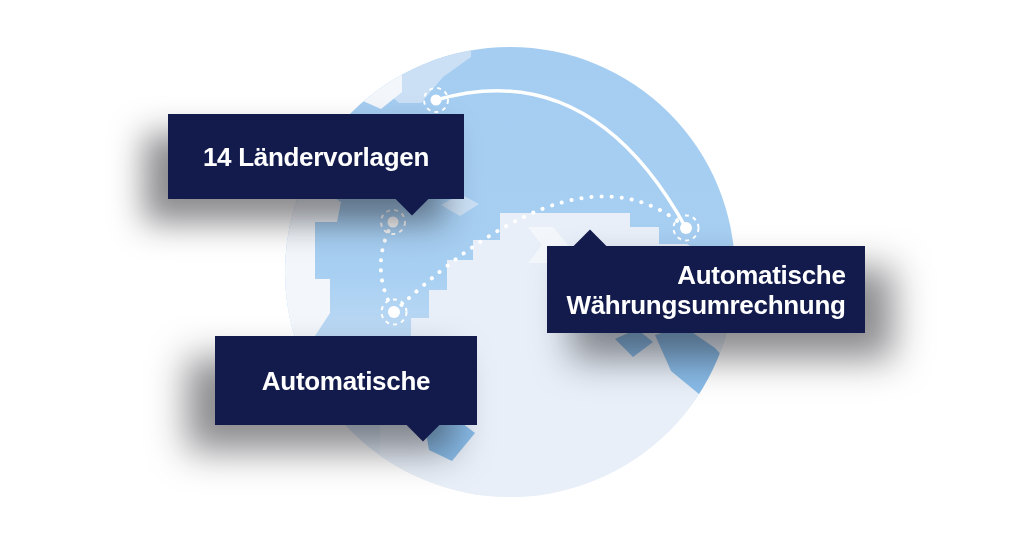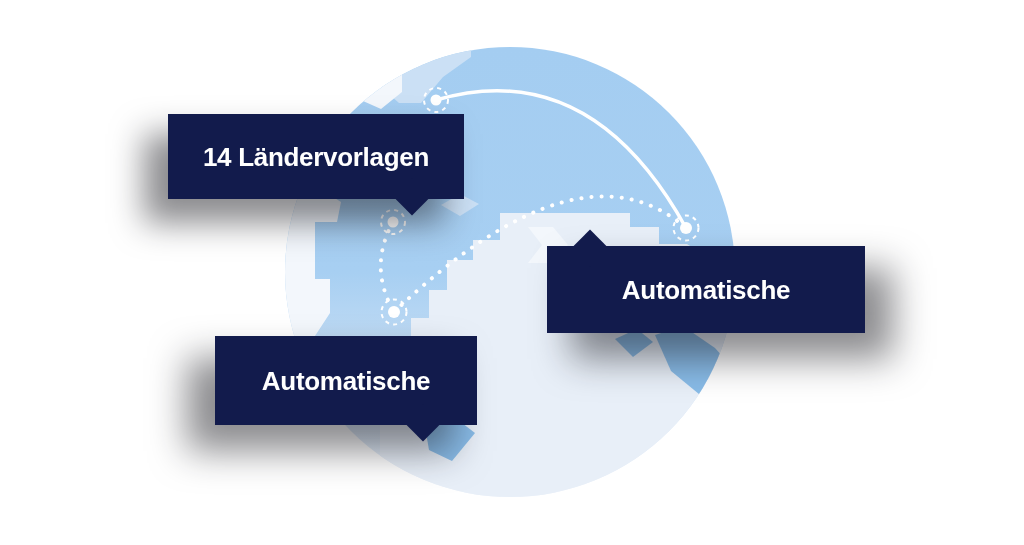--- a/index.html
+++ b/index.html
@@ -119,20 +119,21 @@
 
   <div class="callout callout-1">
     <span class="pointer pointer-down"></span>
     <span>14 Ländervorlagen</span>
   </div>
 
   <div class="callout callout-2">
     <span class="pointer pointer-up"></span>
     <span class="lines">
       <span class="line">Automatische</span>
+      <span class="line">Währungsumrechnung</span>
     </span>
   </div>
 
   <div class="callout callout-3">
     <span class="pointer pointer-down"></span>
     <span class="lines">
       <span class="line">Automatische</span>
     </span>
   </div>
 

